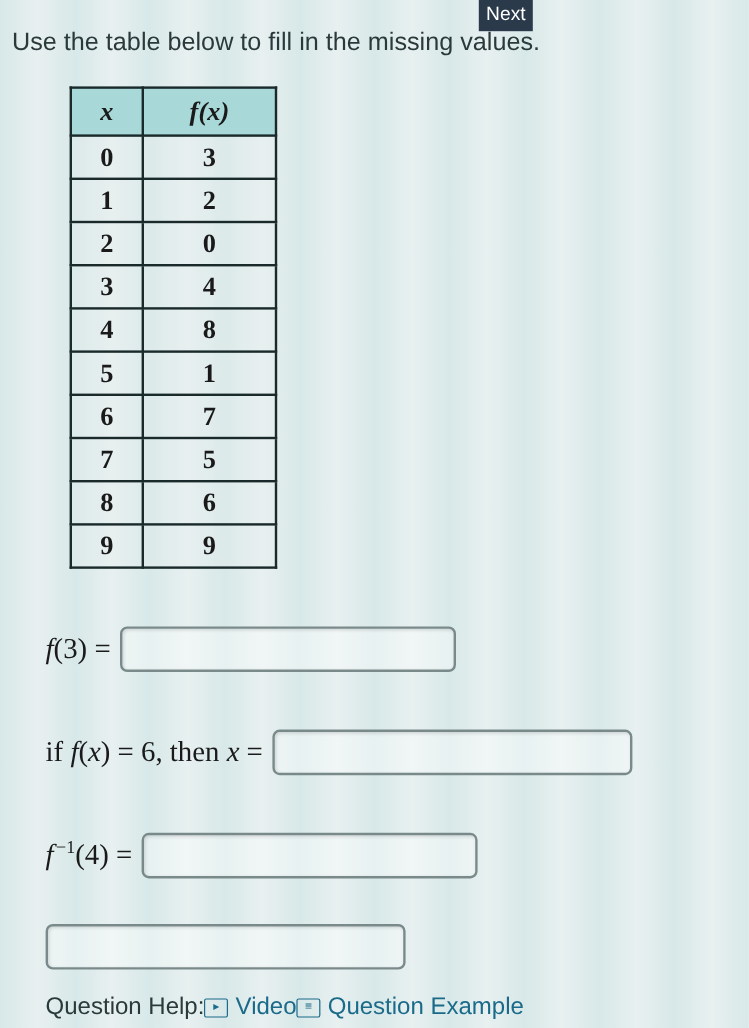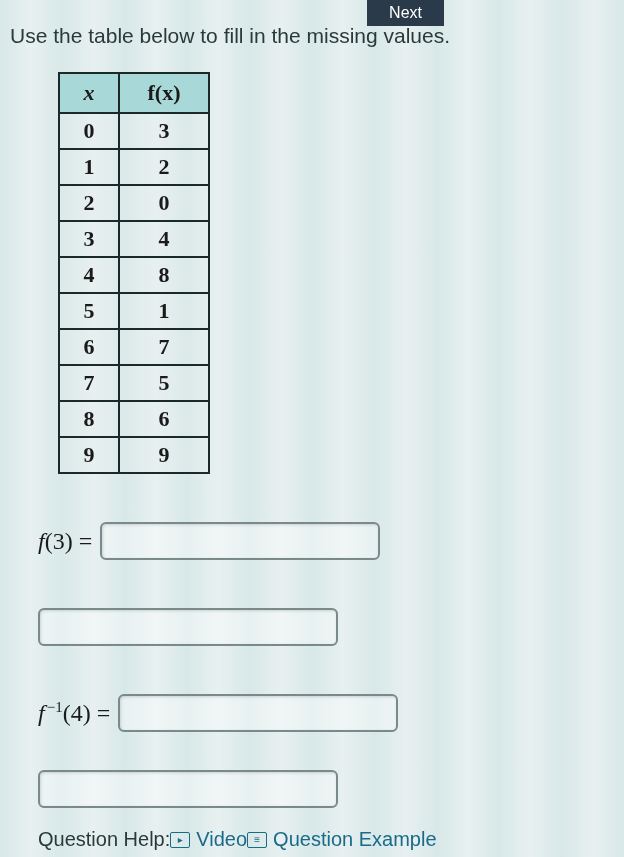--- a/index.html
+++ b/index.html
@@ -15,21 +15,21 @@
       font-family: Arial, sans-serif;
       position: relative;
       overflow: hidden;
     }
     .next-btn {
       position: absolute;
       top: 0;
       right: 180px;
       background: #2a3a4a;
       color: #fff;
-      padding: 4px 22px;
+      padding: 4px 6px;
       font-size: 16px;
       border: none;
       cursor: pointer;
       margin-left: 30px;
     }
     .instruction {
       position: absolute;
       top: 24px;
       left: 10px;
       font-size: 21px;
@@ -49,21 +49,21 @@
       font-size: 22px;
       font-family: Georgia, serif;
       font-weight: bold;
       color: #1a1a1a;
     }
     .function-table th {
       background: #a8d8d8;
       padding: 6px 0;
     }
     .function-table th.col-x { width: 60px; font-style: italic; }
-    .function-table th.col-fx { width: 90px; }
+    .function-table th.col-fx { width: 111px; font-style: italic; }
     .function-table td { padding: 4px 0; background: rgba(232,240,240,0.3); }
     .question-row {
       position: absolute;
       left: 38px;
       display: flex;
       align-items: center;
       gap: 8px;
     }
     .math-text {
       font-family: Georgia, 'Times New Roman', serif;
@@ -178,20 +178,21 @@
       </tr>
   </tbody>
 </table>
 
 <div class="question-row q1">
   <span class="math-text"><span class="fn">f</span>(<span>3</span>) =</span>
   <input class="answer-input" type="text" style="">
 </div>
 
 <div class="question-row q2">
+  <span class="math-text">if <span class="fn">f</span>(<span class="var">x</span>) = <span>6</span>, then <span class="var">x</span> =</span>
   <input class="answer-input" type="text" style="">
 </div>
 
 <div class="question-row q3">
   <span class="math-text"><span class="fn">f</span> <sup>−1</sup>(<span>4</span>) =</span>
   <input class="answer-input" type="text" style="">
 </div>
 
 <div class="question-row q4">
   <input class="answer-input" type="text" style="">

